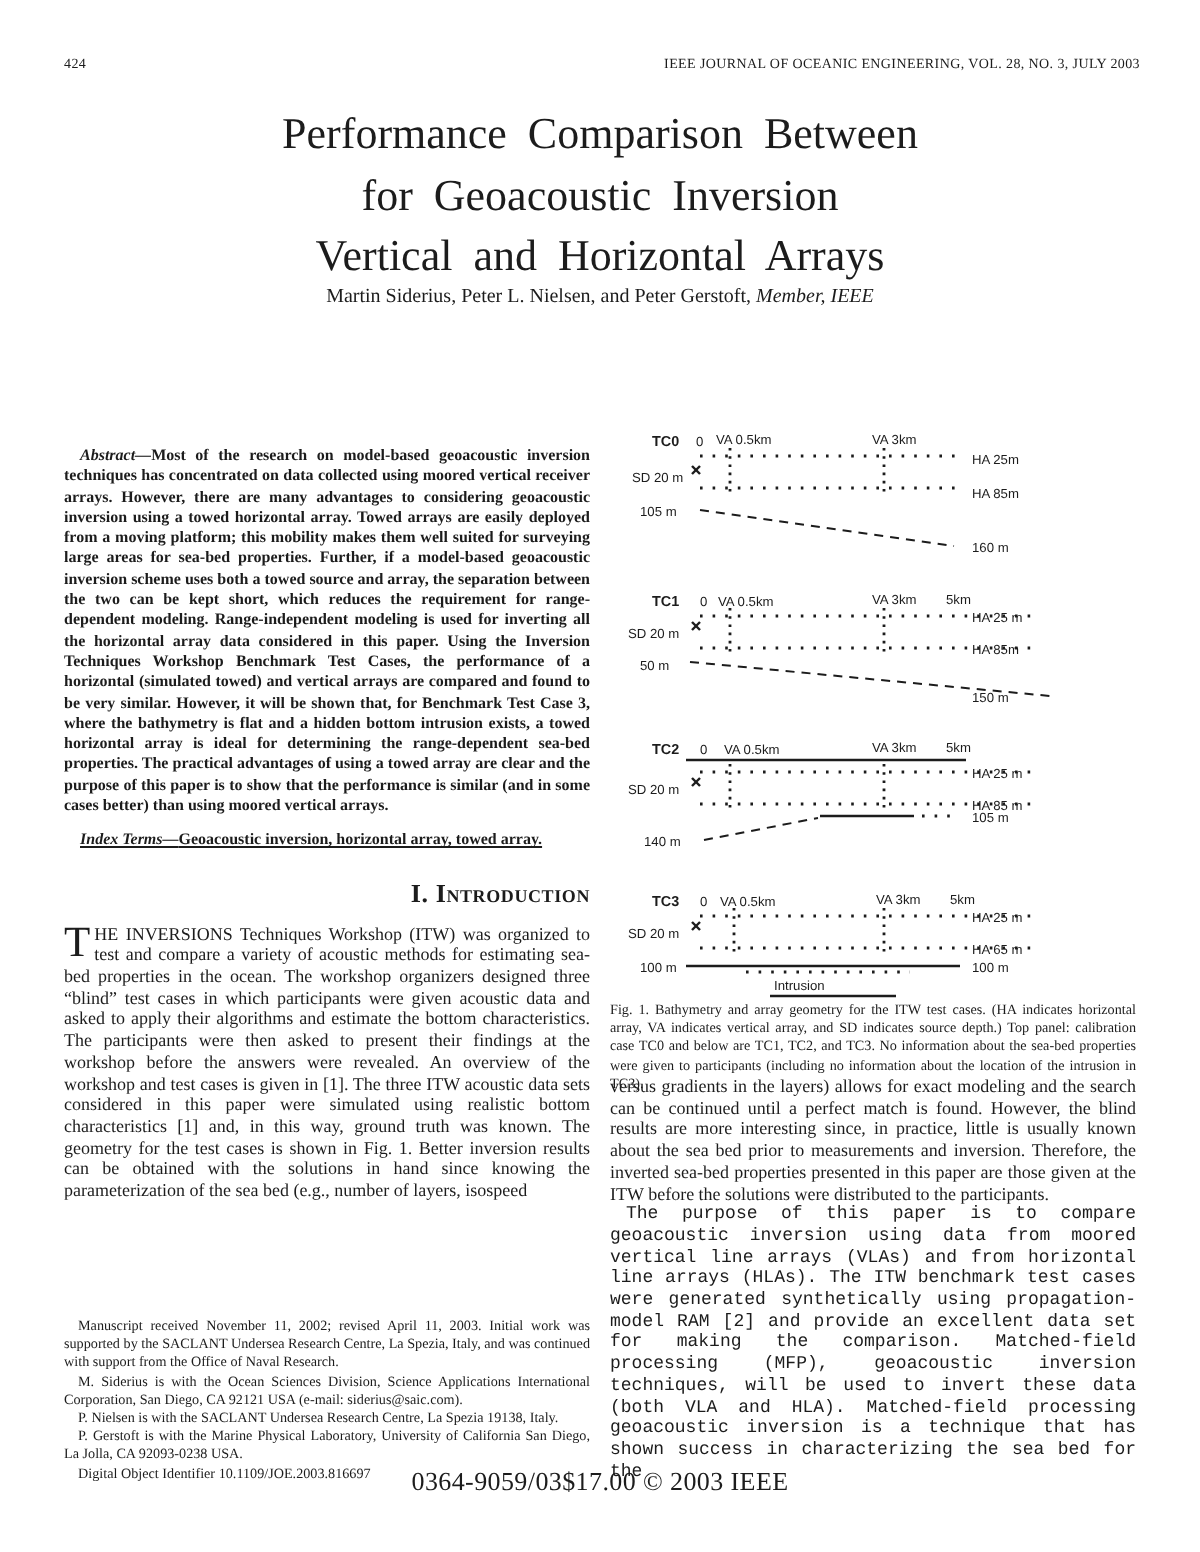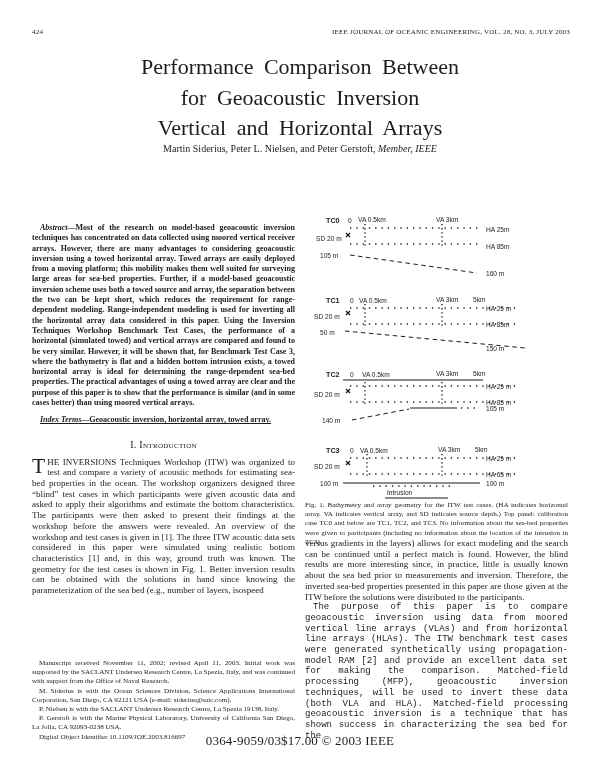--- a/index.html
+++ b/index.html
@@ -26,22 +26,22 @@
   .col{position:absolute;width:263px;text-align:justify;}
   .col-left{left:32px;top:179px;margin-top:44px;}
   .col-right{left:305px;top:183px;margin-top:28px;}
   .abstract, .indexterms{
     font-weight:bold;font-size:8px;line-height:10.3px;
     margin:0;text-indent:8px;
   }
   .indexterms{margin-top:7px;text-decoration:underline;}
   .lead-label{font-style:italic;}
   .sec-head{
-    font-size:10px;text-align:center;font-variant:small-caps;
-    margin:13px 0 7px 0;text-indent:0;font-weight:400;letter-spacing:0.3px;
+    font-size:13px;text-align:right;font-variant:small-caps;
+    margin:13px 0 7px 0;text-indent:0;font-weight:700;letter-spacing:0.3px;
   }
   .body-par{font-size:9px;line-height:10.7px;margin:0;}
   .body-par.indent{text-indent:8px;font-family:Liberation Mono, monospace;}
   .dropcap{
     float:left;font-size:21.5px;line-height:17.5px;padding:1px 2px 0 0;
   }
   .footnotes{
     position:absolute;left:32px;top:623px;width:263px;
     font-size:7.1px;line-height:9.2px;text-align:justify;margin-top:36px;
   }

